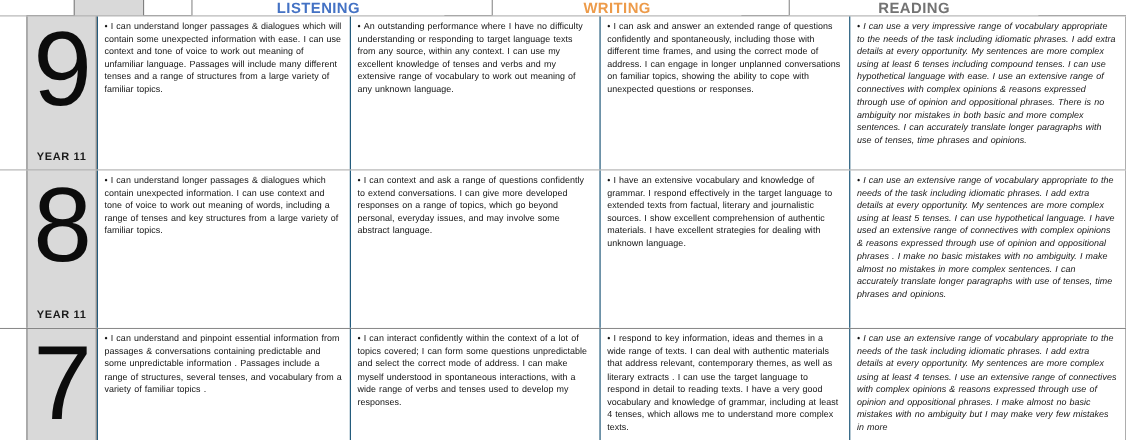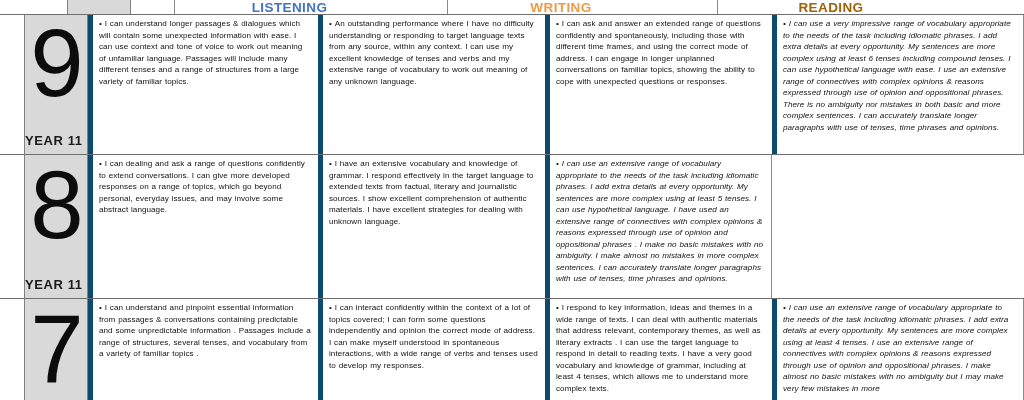--- a/index.html
+++ b/index.html
@@ -89,29 +89,29 @@
     line-height: 0.92;
     font-weight: 400;
     color: #0c0c0c;
     letter-spacing: -2px;
   }
   .grade-year {
     position: absolute;
     left: 0;
     right: 0;
     bottom: 6px;
-    text-align: left;
-    font-size: 13px;
+    text-align: center;
+    font-size: 10px;
     font-weight: bold;
     letter-spacing: 0.6px;
     color: #1a1a1a;
   }
 
   .desc-cell {
-    border-left: 5px solid #0c4a6e;
+    border-left: 1px solid #0c4a6e;
     padding: 3px 7px 2px 6px;
     overflow: hidden;
     background: #ffffff;
   }
   .desc-cell.last { border-right: 1px solid #8a8a8a; font-style: italic; }
   .desc-cell p {
     margin: 0;
     font-size: 8.1px;
     line-height: 11.55px;
     color: #121212;
@@ -141,21 +141,21 @@
     <div class="hdr-spacer-outer"></div>
     <div class="hdr-spacer-grey"></div>
 
     <div class="hdr-cell">
       <span style="color:#4472c4">LISTENING</span>
     </div>
     <div class="hdr-cell">
       <span style="color:#ed9b4a">WRITING</span>
     </div>
     <div class="hdr-cell">
-      <span style="color:#a16207">READING</span>
+      <span style="color:#737373">READING</span>
     </div>
   </div>
 
   <div class="grid rowline r1">
     <div class="cell-outer"></div>
     <div class="grade-cell">
       <div class="grade-num">9</div>
       <div class="grade-year">YEAR 11</div>
     </div>
     <div class="desc-cell">
@@ -172,41 +172,44 @@
     </div>
   </div>
 
   <div class="grid rowline r2">
     <div class="cell-outer"></div>
     <div class="grade-cell">
       <div class="grade-num">8</div>
       <div class="grade-year">YEAR 11</div>
     </div>
     <div class="desc-cell">
-      <p>I can dealing and ask a range of questions confidently to extend conversations.  I can give more developed responses on a range of topics, which go beyond personal, everyday issues, and may involve some abstract language.</p>
+      <p>I can understand longer passages &amp; dialogues which contain unexpected information.  I can use context and tone of voice to work out meaning of words, including a range of tenses and key structures from a large variety of familiar topics.</p>
+    </div>
+    <div class="desc-cell">
+      <p>I can context and ask a range of questions confidently to extend conversations.  I can give more developed responses on a range of topics, which go beyond personal, everyday issues, and may involve some abstract language.</p>
     </div>
     <div class="desc-cell">
       <p>I have an extensive vocabulary and knowledge of grammar.  I respond effectively in the target language to extended texts from factual, literary and journalistic sources.  I show excellent comprehension of authentic materials.  I have excellent strategies for dealing with unknown language.</p>
     </div>
     <div class="desc-cell last">
       <p>I can use an extensive range of vocabulary appropriate to the needs of the task including idiomatic phrases.  I add extra details at every opportunity.  My sentences are more complex using at least 5 tenses.  I can use hypothetical language.  I have used an extensive range of connectives with complex opinions &amp; reasons expressed through use of opinion and oppositional phrases .  I make no basic mistakes with no ambiguity.  I make almost no mistakes in more complex sentences.  I can accurately translate longer paragraphs with use of tenses, time phrases and opinions.</p>
     </div>
   </div>
 
   <div class="grid rowline r3">
     <div class="cell-outer"></div>
     <div class="grade-cell">
       <div class="grade-num">7</div>
       <div class="grade-year"></div>
     </div>
     <div class="desc-cell">
       <p>I can understand and pinpoint essential information from passages &amp; conversations containing predictable and some unpredictable information . Passages include a range of structures, several tenses, and vocabulary from a variety of familiar topics .</p>
     </div>
     <div class="desc-cell">
-      <p>I can interact confidently within the context of a lot of topics covered; I can form some questions independently and opinion the correct mode of address. I can make myself understood in spontaneous interactions, with a wide range of verbs and tenses used to develop my responses.</p>
+      <p>I can interact confidently within the context of a lot of topics covered; I can form some questions unpredictable and select the correct mode of address. I can make myself understood in spontaneous interactions, with a wide range of verbs and tenses used to develop my responses.</p>
     </div>
     <div class="desc-cell">
       <p>I respond to key information, ideas and themes in a wide range of texts.  I can deal with authentic materials that address relevant, contemporary themes, as well as literary extracts .  I can use the target language to respond in detail to reading texts. I have a very good vocabulary and knowledge of grammar, including at least 4 tenses, which allows me to understand more complex texts.</p>
     </div>
     <div class="desc-cell last">
       <p>I can use an extensive range of vocabulary appropriate to the needs of the task including idiomatic phrases.  I add extra details at every opportunity.  My sentences are more complex using at least 4 tenses.  I use an extensive range of connectives with complex opinions &amp; reasons expressed through use of opinion and oppositional phrases.  I make almost no basic mistakes with no ambiguity but I may make very few mistakes in more</p>
     </div>
   </div>
 
 </div>

